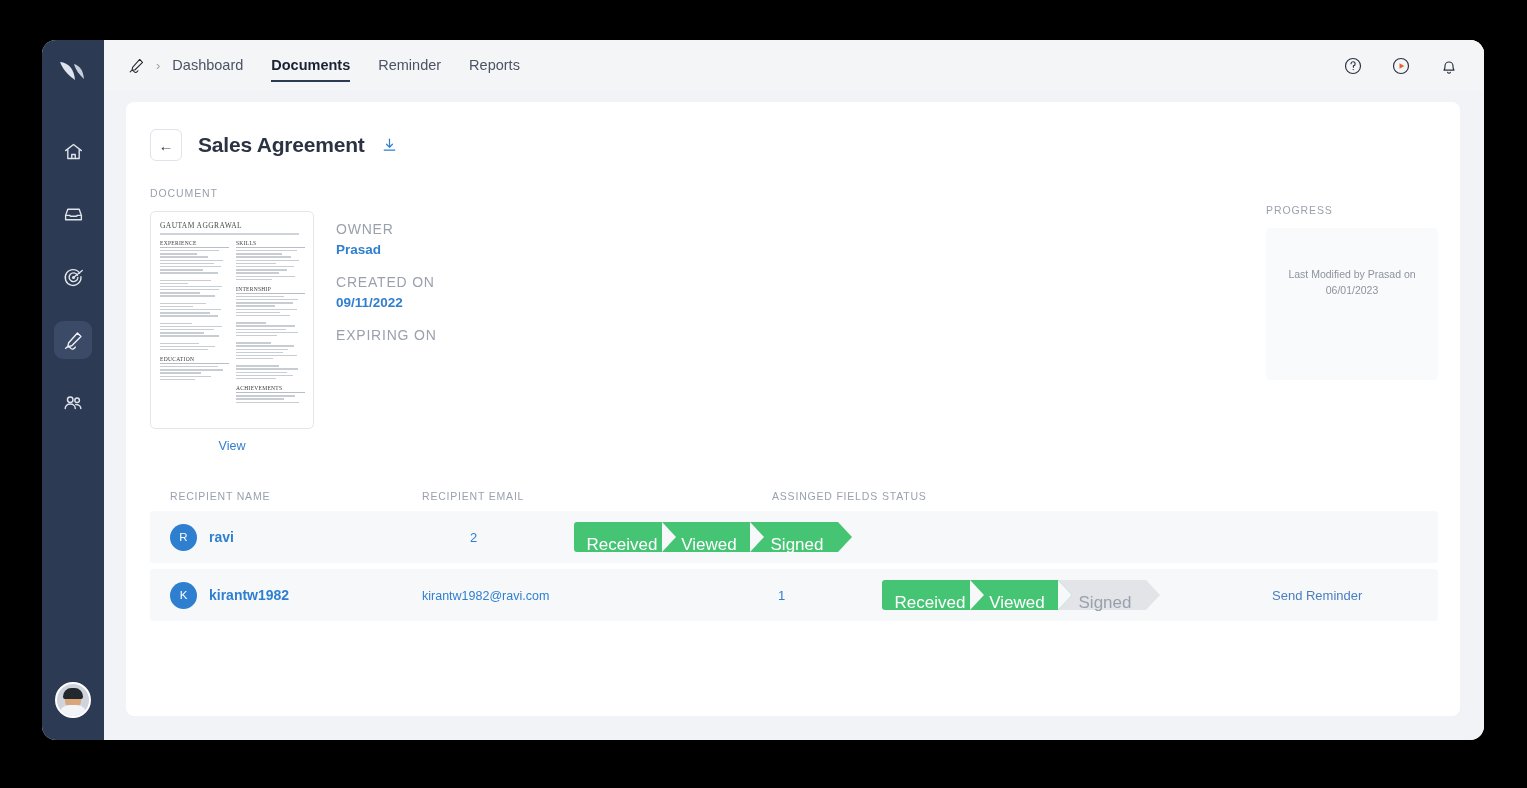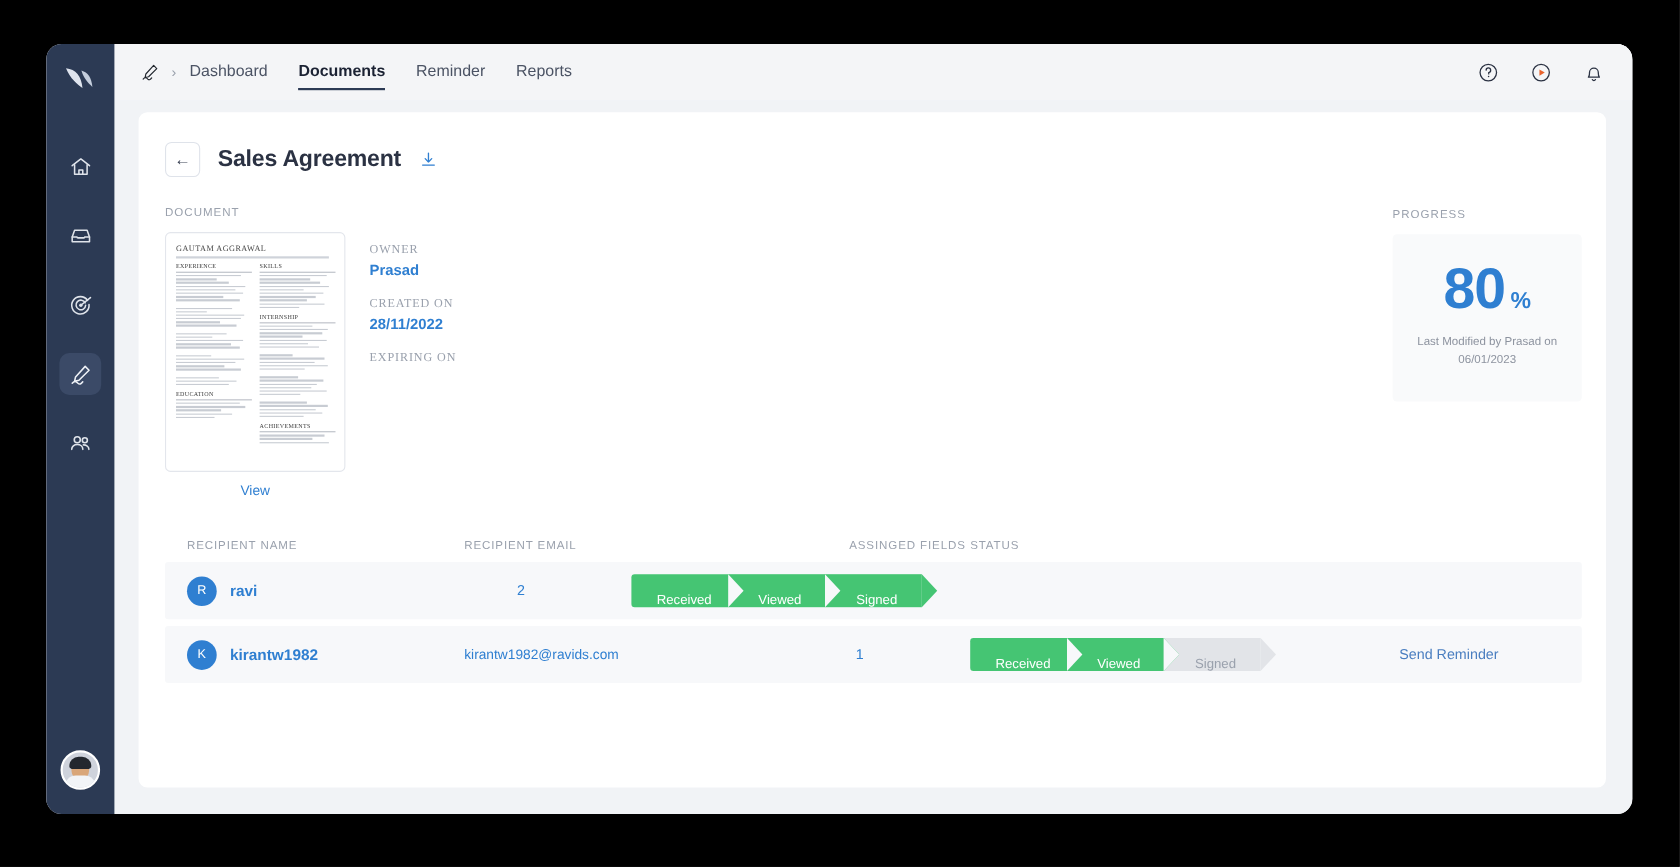--- a/index.html
+++ b/index.html
@@ -202,25 +202,24 @@
     color: #2f7fd1;
     font-size: 12.5px;
     margin-top: 10px;
     cursor: pointer;
   }
   .meta {
     margin-left: 22px;
     padding-top: 10px;
   }
   .meta-label {
-    font-size: 11px;
+    font-size: 14px;
     letter-spacing: 0.8px;
     color: #9aa1ad;
     text-transform: uppercase;
-    font-family: Liberation Serif, serif;
   }
   .meta-value {
     font-size: 13.5px;
     color: #2f7fd1;
     font-weight: 600;
     margin-top: 5px;
     margin-bottom: 17px;
     min-height: 8px;
   }
 
@@ -299,21 +298,21 @@
   .rname { font-size: 14px; color: #2f7fd1; font-weight: 600; cursor: pointer; }
   .remail { font-size: 12.5px; color: #2f7fd1; cursor: pointer; }
   .rfields { font-size: 13px; color: #2f7fd1; padding-left: 48px; }
   .send-link { font-size: 13px; color: #4a7ec0; cursor: pointer; padding-left: 60px; }
 
   
   .pipeline { display: flex; align-items: center; }
   .chev {
     height: 30px;
     display: flex; align-items: center; justify-content: center;
-    font-size: 12px;
+    font-size: 17px;
     color: #ffffff;
     position: relative;
     padding: 16px 6px 0 12px;
     width: 88px;
   }
   .chev.first {
     border-radius: 3px 0 0 3px;
     padding-left: 14px;
   }
   .chev.done { background: #45c573; }
@@ -567,33 +566,29 @@
                 </div>
               </div>
             </div>
             <span class="view-link">View</span>
           </div>
 
           <div class="meta">
             <div class="meta-label">OWNER</div>
             <div class="meta-value">Prasad</div>
             <div class="meta-label">CREATED ON</div>
-            <div class="meta-value">28/11/2022</div>
+            <div class="meta-value">09/11/2022</div>
             <div class="meta-label">EXPIRING ON</div>
             <div class="meta-value"></div>
           </div>
         </div>
 
         <div class="progress-block">
-          <div class="section-label" style="margin-top:1px">PROGRESS</div>
+          <div class="section-label" style="margin-top:16px">PROGRESS</div>
           <div class="progress-card">
-            <div class="pct-row">
-              <span class="pct-num">80</span>
-              <span class="pct-sym">%</span>
-            </div>
             <div class="pct-note">Last Modified by Prasad on 06/01/2023</div>
           </div>
         </div>
 
         <div class="table">
           <div class="trow thead">
             <div class="cell c-name">RECIPIENT NAME</div>
             <div class="cell c-email">RECIPIENT EMAIL</div>
             <div class="cell c-fields">ASSINGED FIELDS</div>
             <div class="cell c-status">STATUS</div>
@@ -619,21 +614,21 @@
               <span class="send-link"></span>
             </div>
           </div>
 
           <div class="trow tbody-row">
             <div class="cell c-name">
               <span class="avatar-circle">K</span>
               <span class="rname">kirantw1982</span>
             </div>
             <div class="cell c-email">
-              <span class="remail">kirantw1982@ravids.com</span>
+              <span class="remail">kirantw1982@ravi.com</span>
             </div>
             <div class="cell c-fields">
               <span class="rfields">1</span>
             </div>
             <div class="cell c-status">
               <div class="pipeline">
                 <span class="chev first done">Received</span>
                 <span class="chev done">Viewed</span>
                 <span class="chev pending">Signed</span>
               </div>

